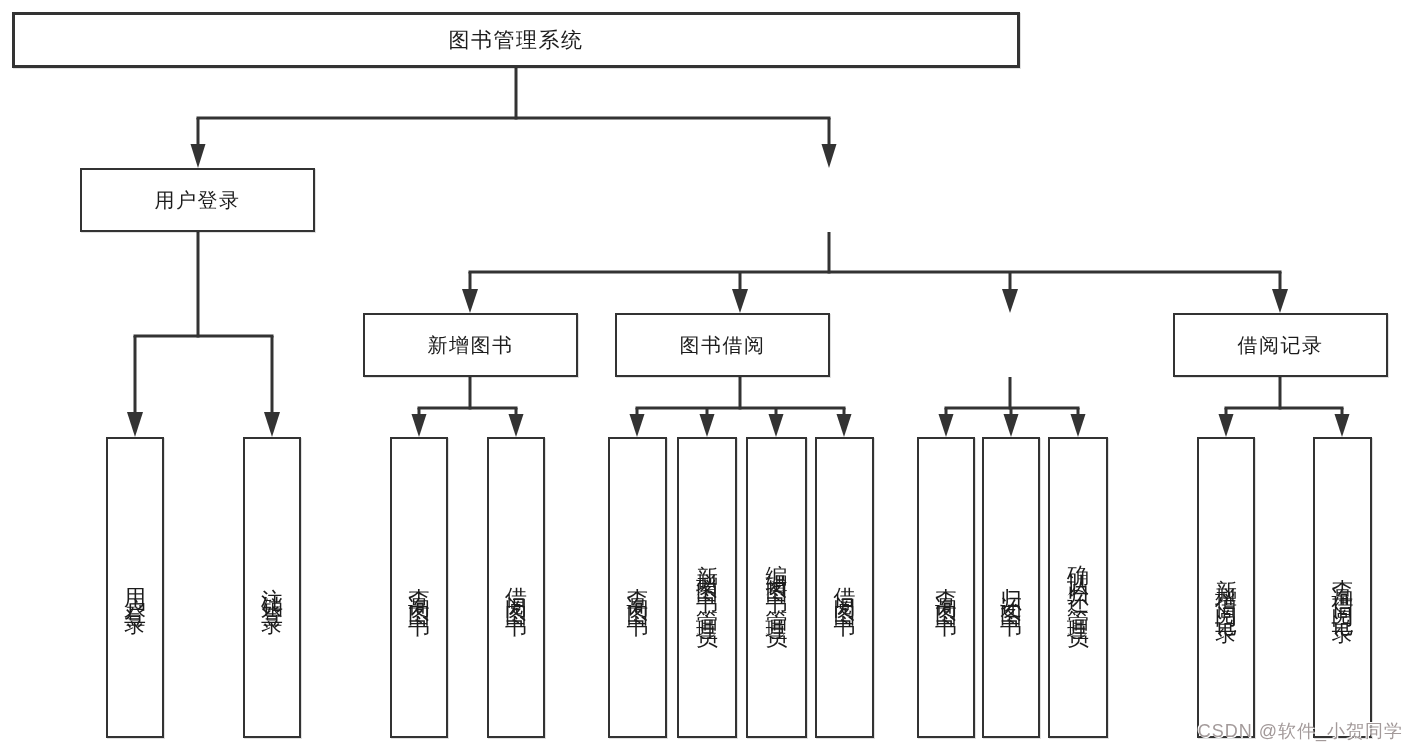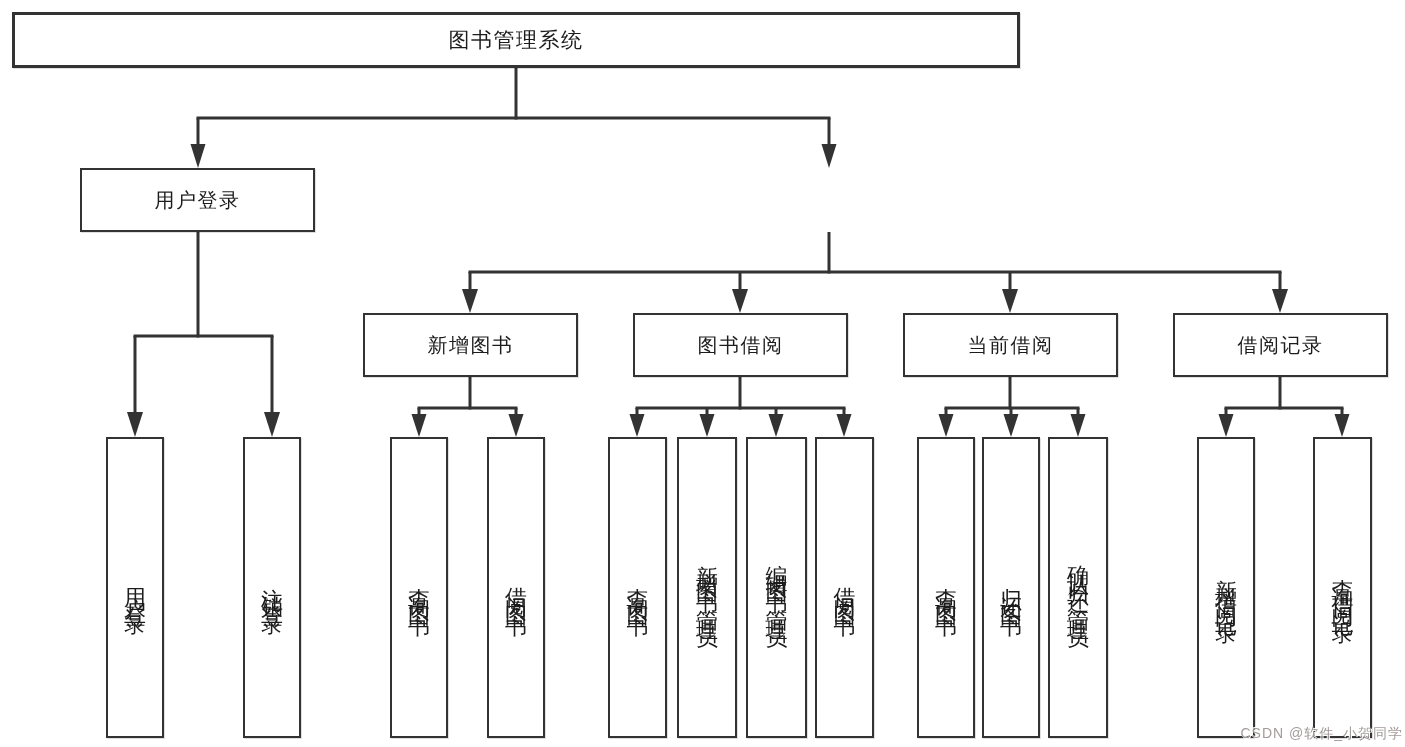--- a/index.html
+++ b/index.html
@@ -27,21 +27,21 @@
   .v-label{
     writing-mode:vertical-rl;
     text-orientation:mixed;
     font-size:22px;color:#1c1c1c;
     letter-spacing:9px;
     line-height:1;
     white-space:nowrap;
   }
   .watermark{
     position:absolute;right:2px;bottom:4px;
-    font-size:14px;letter-spacing:1px;
+    font-size:18px;letter-spacing:1px;
     color:#a39a9a;
     text-shadow:1px 1px 0 #ffffff,-1px -1px 0 #ffffff;
     white-space:nowrap;
   }
 </style>
 </head>
 <body>
 
 <div id="canvas">
 
@@ -118,25 +118,22 @@
     <span class="h-label">图书管理系统</span>
   </div>
 
   <div class="box" style="left:80px;top:168px;width:235px;height:64px">
     <span class="h-label">用户登录</span>
   </div>
 
   <div class="box" style="left:363px;top:313px;width:215px;height:64px">
     <span class="h-label">新增图书</span>
   </div>
-  <div class="box" style="left:633px;top:313px;width:215px;height:64px">
+  <div class="box" style="left:615px;top:313px;width:215px;height:64px">
     <span class="h-label">图书借阅</span>
-  </div>
-  <div class="box" style="left:903px;top:313px;width:215px;height:64px">
-    <span class="h-label">当前借阅</span>
   </div>
   <div class="box" style="left:1173px;top:313px;width:215px;height:64px">
     <span class="h-label">借阅记录</span>
   </div>
 
   <div class="box" style="left:106px;top:437px;width:58px;height:301px">
     <span class="v-label">用户登录</span>
   </div>
   <div class="box" style="left:243px;top:437px;width:58px;height:301px">
     <span class="v-label">注销登录</span>

